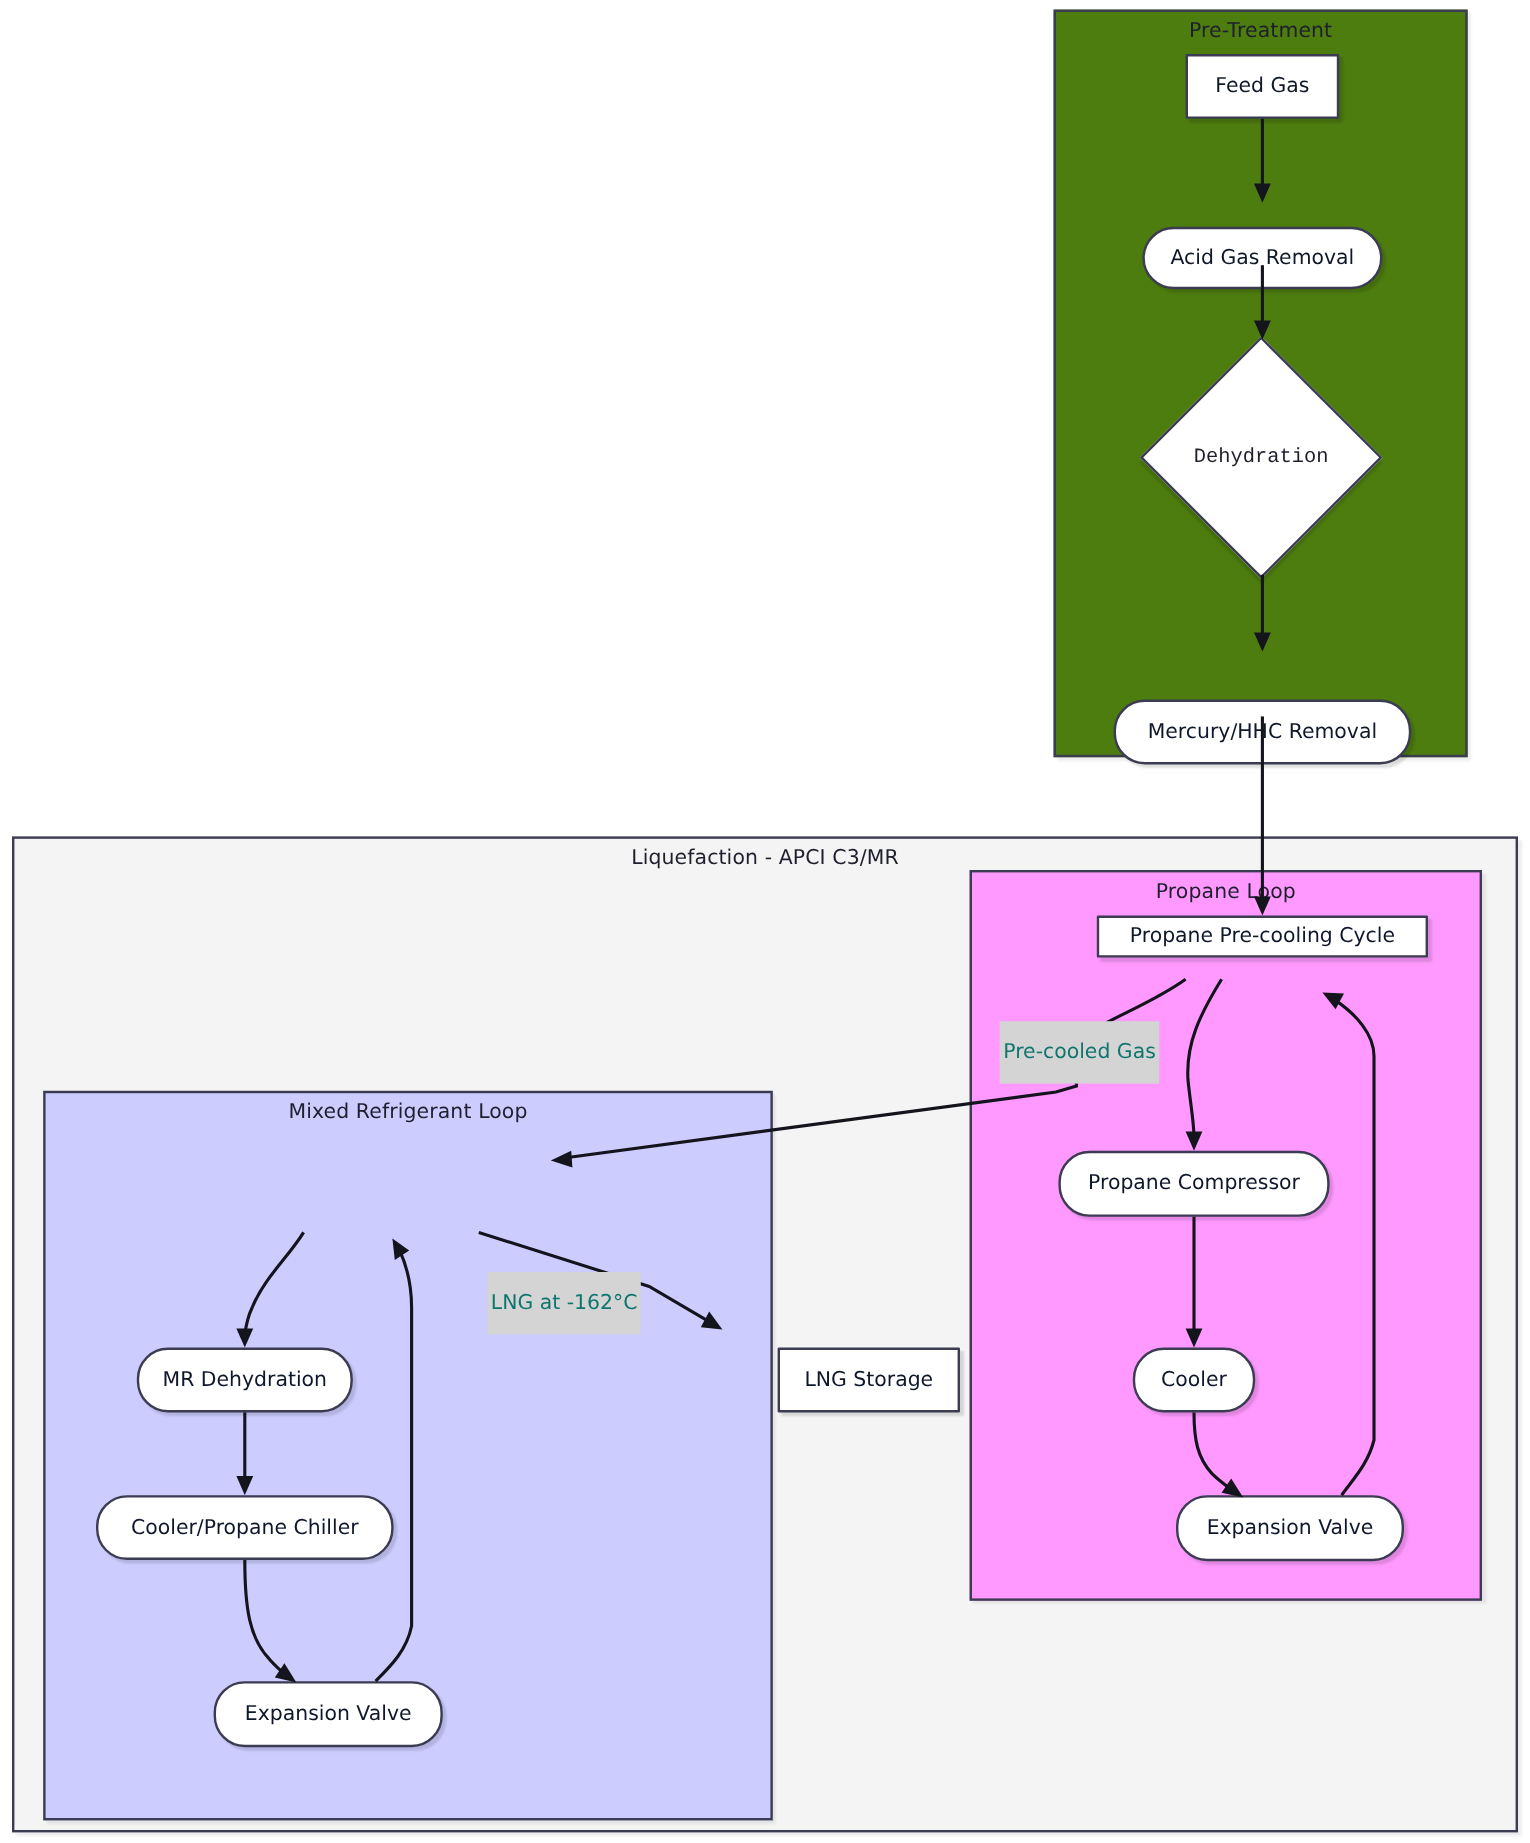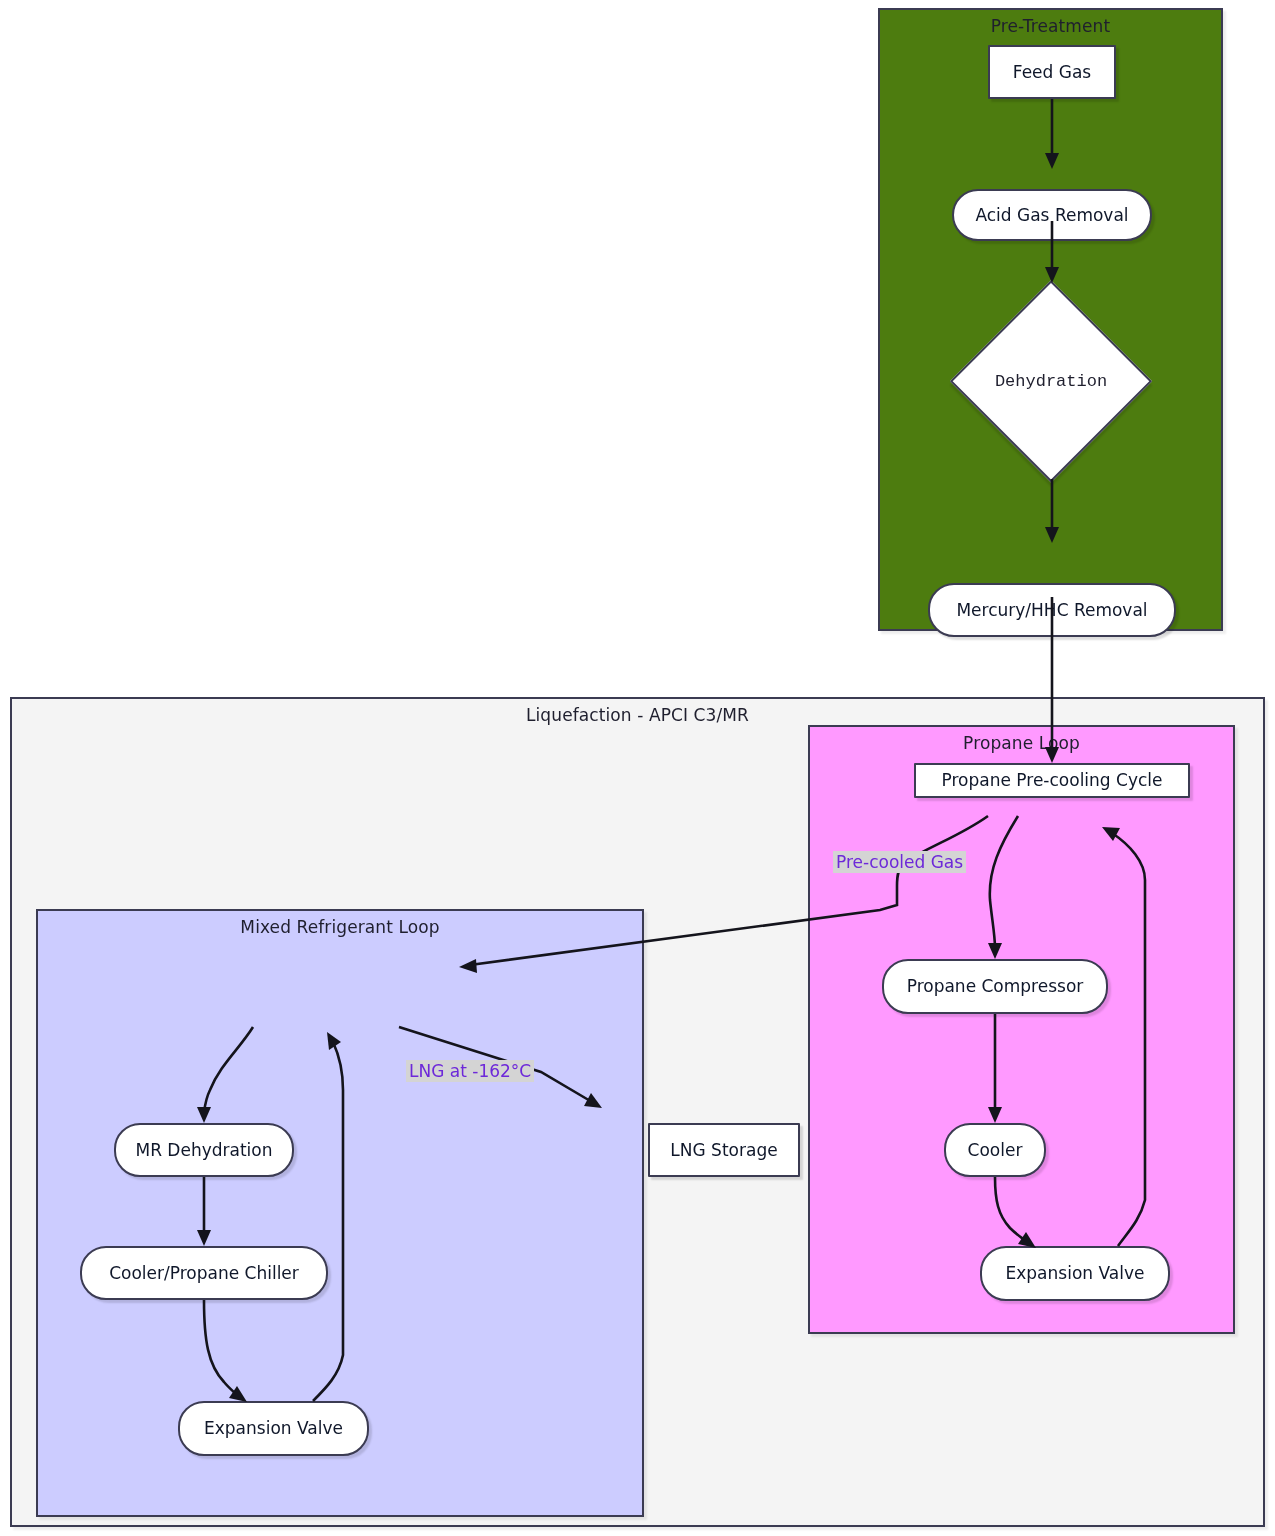--- a/index.html
+++ b/index.html
@@ -95,23 +95,23 @@
   #n-mr-comp         { left:114px;  top:1123px; width:180px; height:54px; }
   #n-mr-chiller      { left:80px;   top:1246px; width:248px; height:54px; }
   #n-mr-expvalve     { left:178px;  top:1401px; width:191px; height:55px; }
 
   #n-lng-storage     { left:648px;  top:1123px; width:152px; height:54px; }
 
   
   .edge-label{
     position:absolute;
     background:#d4d4d4;
-    color:#6d28d9;
-    font-size:17px;
-    padding:1px 3px;
+    color:#0f766e;
+    font-size:17px;
+    padding:16px 3px;
     white-space:nowrap;
     z-index:6;
   }
   #lbl-precooled { left:833px; top:851px; }
   #lbl-lng162    { left:406px; top:1060px; }
 
   
   #edges{
     position:absolute;
     left:0; top:0;

